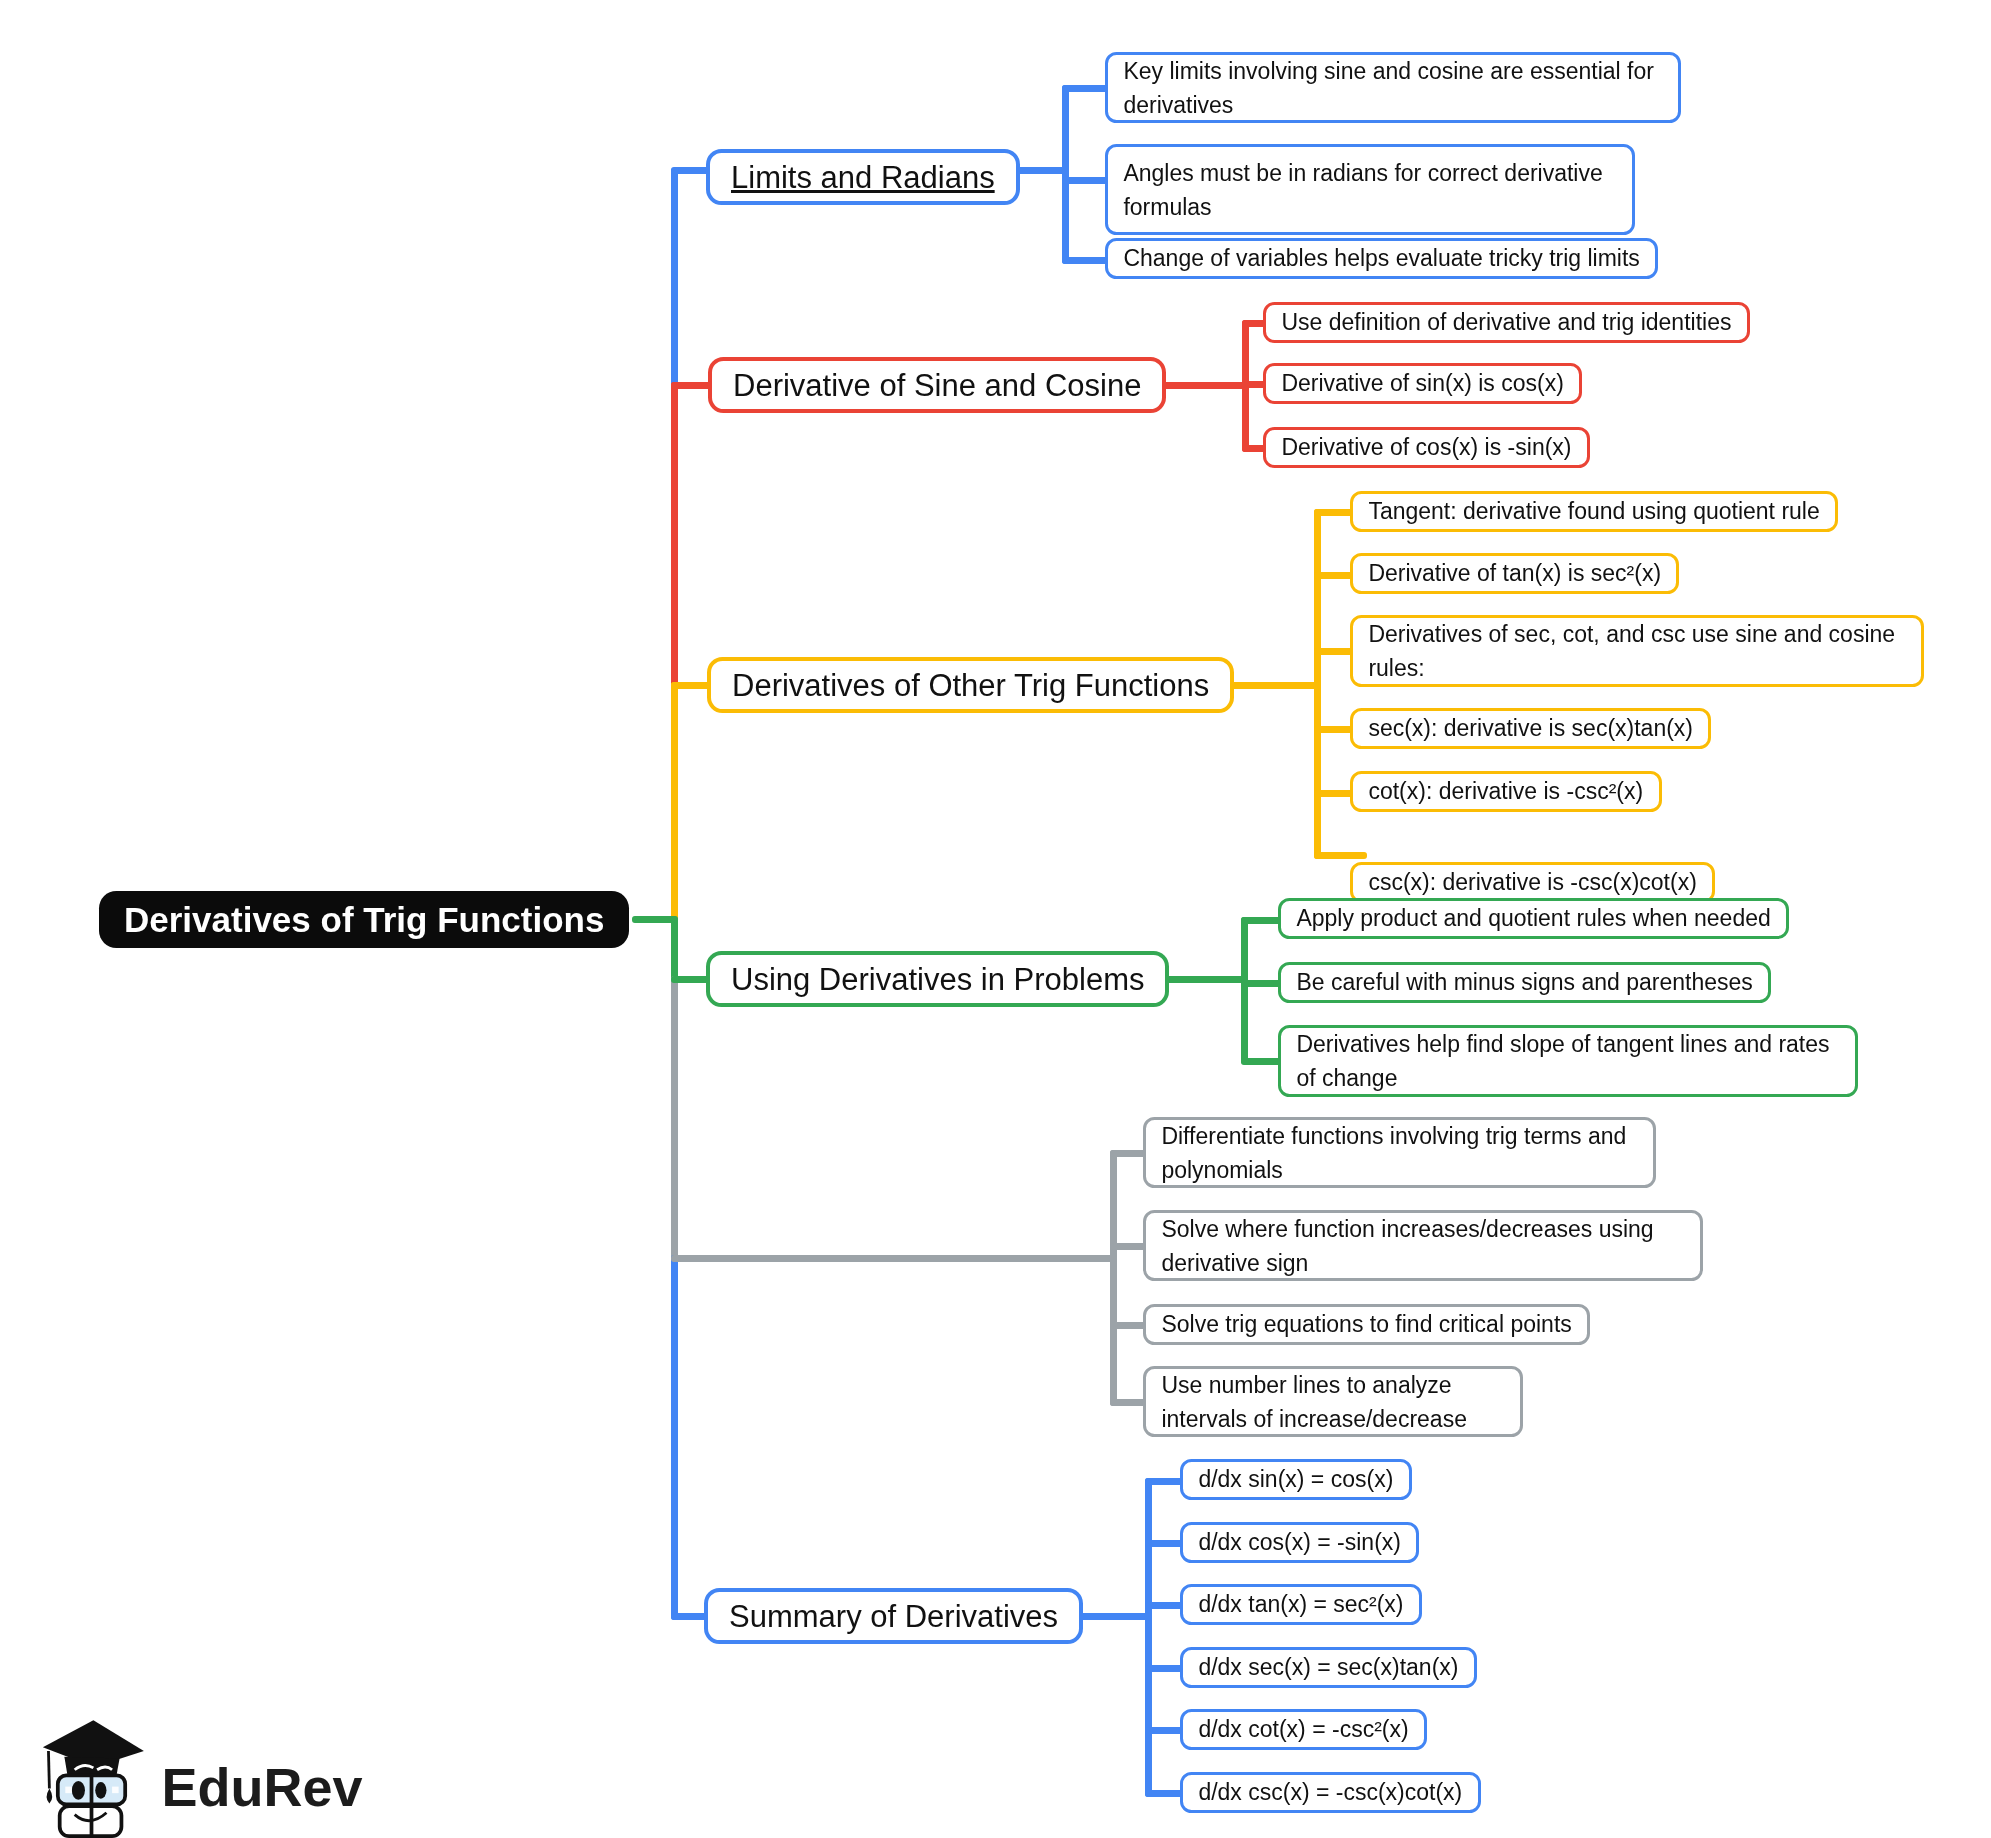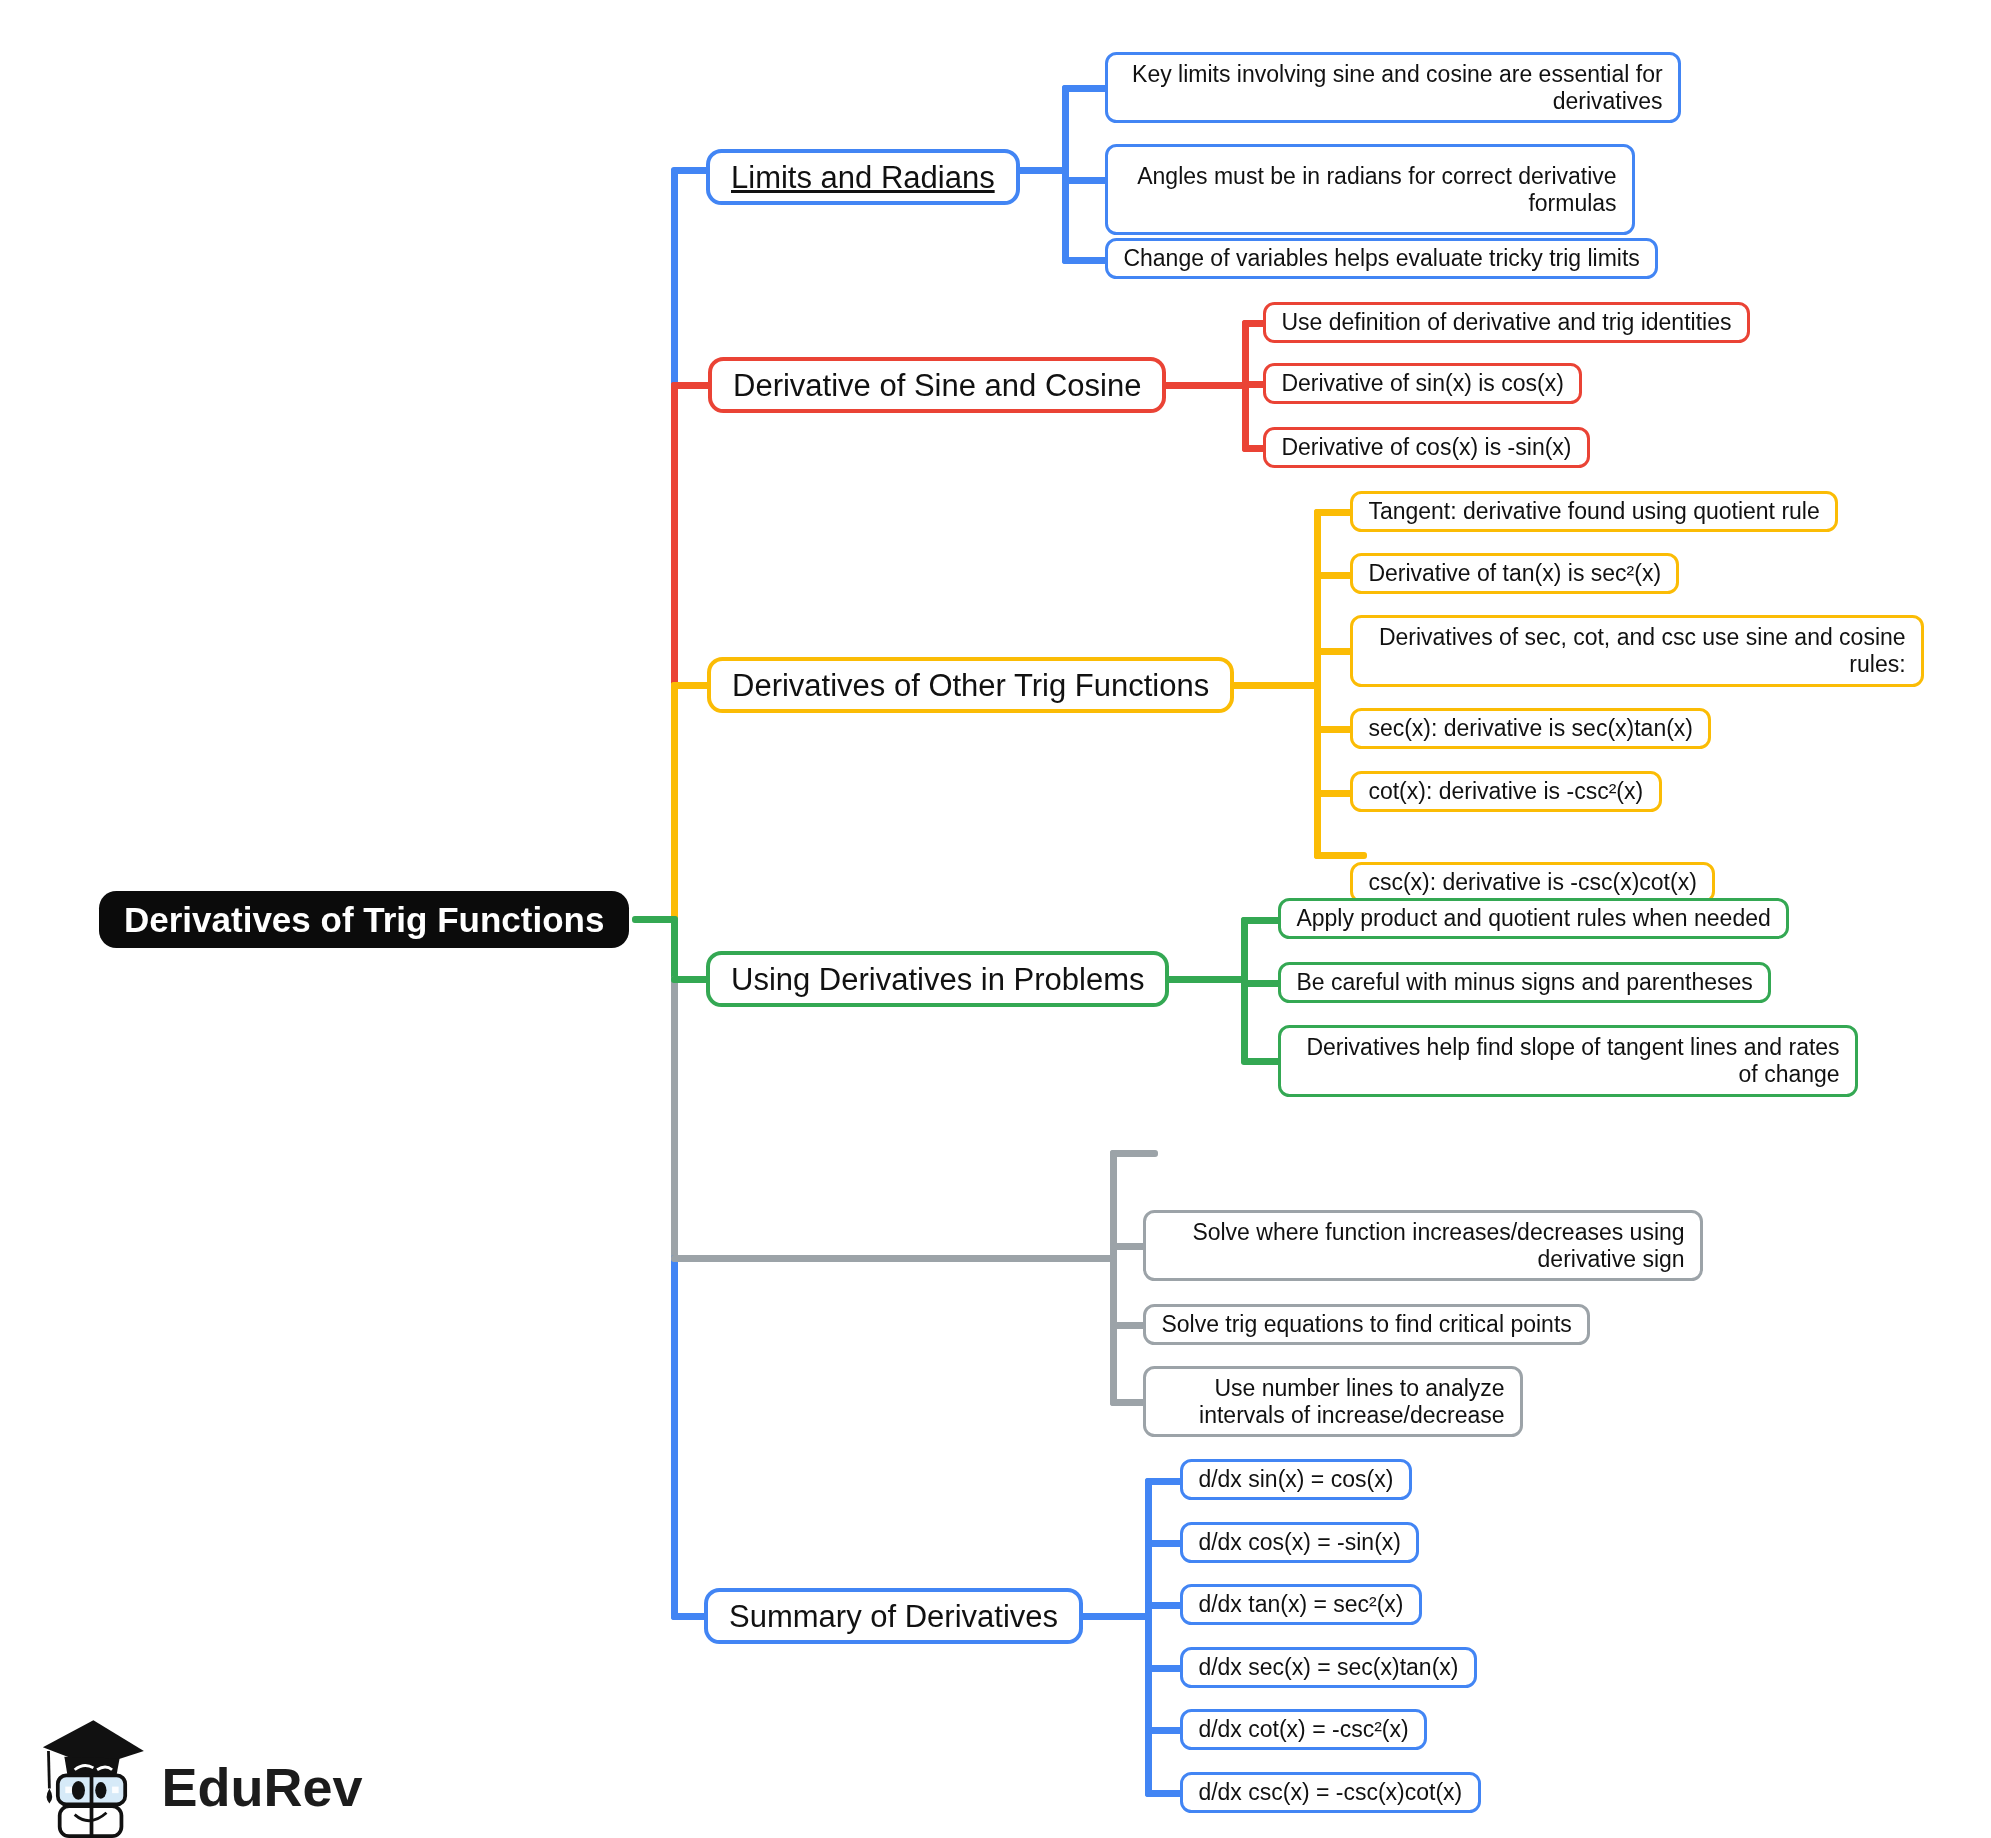--- a/index.html
+++ b/index.html
@@ -39,22 +39,22 @@
     padding:4.8px 15.4px;
     background:#ffffff;
     border:3.8px solid #888;
     border-radius:11.5px;
     font-size:23px;line-height:25px;
     white-space:nowrap;
   }
   .leaf.two{
     white-space:normal;
     display:flex;align-items:center;justify-content:center;
-    text-align:right;
-    line-height:27px;
+    text-align:left;
+    line-height:34px;
     box-sizing:border-box;
   }
   
   .logo{position:absolute;left:35px;top:1708px;display:flex;align-items:center;z-index:3;}
   .logo svg{width:113px;height:131px;display:block;}
   .logo-text{
     font-size:54px;font-weight:bold;color:#1c1c1c;
     margin-left:13.4px;margin-top:27px;letter-spacing:0px;
   }
 </style>
@@ -137,20 +137,21 @@
   <div class="leaf" style="left: 1350px; top: 553px; border-color: rgb(251, 188, 5);">Derivative of tan(x) is sec²(x)</div>
   <div class="leaf two" style="left: 1350px; top: 615px; width: 574px; height: 72px; border-color: rgb(251, 188, 5);">Derivatives of sec, cot, and csc use sine and cosine rules:</div>
   <div class="leaf" style="left: 1350px; top: 708px; border-color: rgb(251, 188, 5);">sec(x): derivative is sec(x)tan(x)</div>
   <div class="leaf" style="left: 1350px; top: 771px; border-color: rgb(251, 188, 5);">cot(x): derivative is -csc²(x)</div>
   <div class="leaf" style="left: 1350px; top: 834px; border-color: rgb(251, 188, 5); margin-top: 28px;">csc(x): derivative is -csc(x)cot(x)</div>
 
   <div class="leaf" style="left: 1278px; top: 898px; border-color: rgb(52, 168, 83);">Apply product and quotient rules when needed</div>
   <div class="leaf" style="left: 1278px; top: 962px; border-color: rgb(52, 168, 83);">Be careful with minus signs and parentheses</div>
   <div class="leaf two" style="left: 1278px; top: 1025px; width: 580px; height: 72px; border-color: rgb(52, 168, 83);">Derivatives help find slope of tangent lines and rates of change</div>
 
+  <div class="leaf two" style="left: 1143px; top: 1117px; width: 513px; height: 71px; border-color: rgb(156, 163, 168);">Differentiate functions involving trig terms and polynomials</div>
   <div class="leaf two" style="left: 1143px; top: 1210px; width: 560px; height: 71px; border-color: rgb(156, 163, 168);">Solve where function increases/decreases using derivative sign</div>
   <div class="leaf" style="left: 1143px; top: 1304px; border-color: rgb(156, 163, 168);">Solve trig equations to find critical points</div>
   <div class="leaf two" style="left: 1143px; top: 1366px; width: 380px; height: 71px; border-color: rgb(156, 163, 168);">Use number lines to analyze intervals of increase/decrease</div>
 
   <div class="leaf" style="left: 1180px; top: 1459px; border-color: rgb(66, 133, 244);">d/dx sin(x) = cos(x)</div>
   <div class="leaf" style="left: 1180px; top: 1522px; border-color: rgb(66, 133, 244);">d/dx cos(x) = -sin(x)</div>
   <div class="leaf" style="left: 1180px; top: 1584px; border-color: rgb(66, 133, 244);">d/dx tan(x) = sec²(x)</div>
   <div class="leaf" style="left: 1180px; top: 1647px; border-color: rgb(66, 133, 244);">d/dx sec(x) = sec(x)tan(x)</div>
   <div class="leaf" style="left: 1180px; top: 1709px; border-color: rgb(66, 133, 244);">d/dx cot(x) = -csc²(x)</div>
   <div class="leaf" style="left: 1180px; top: 1772px; border-color: rgb(66, 133, 244);">d/dx csc(x) = -csc(x)cot(x)</div>

